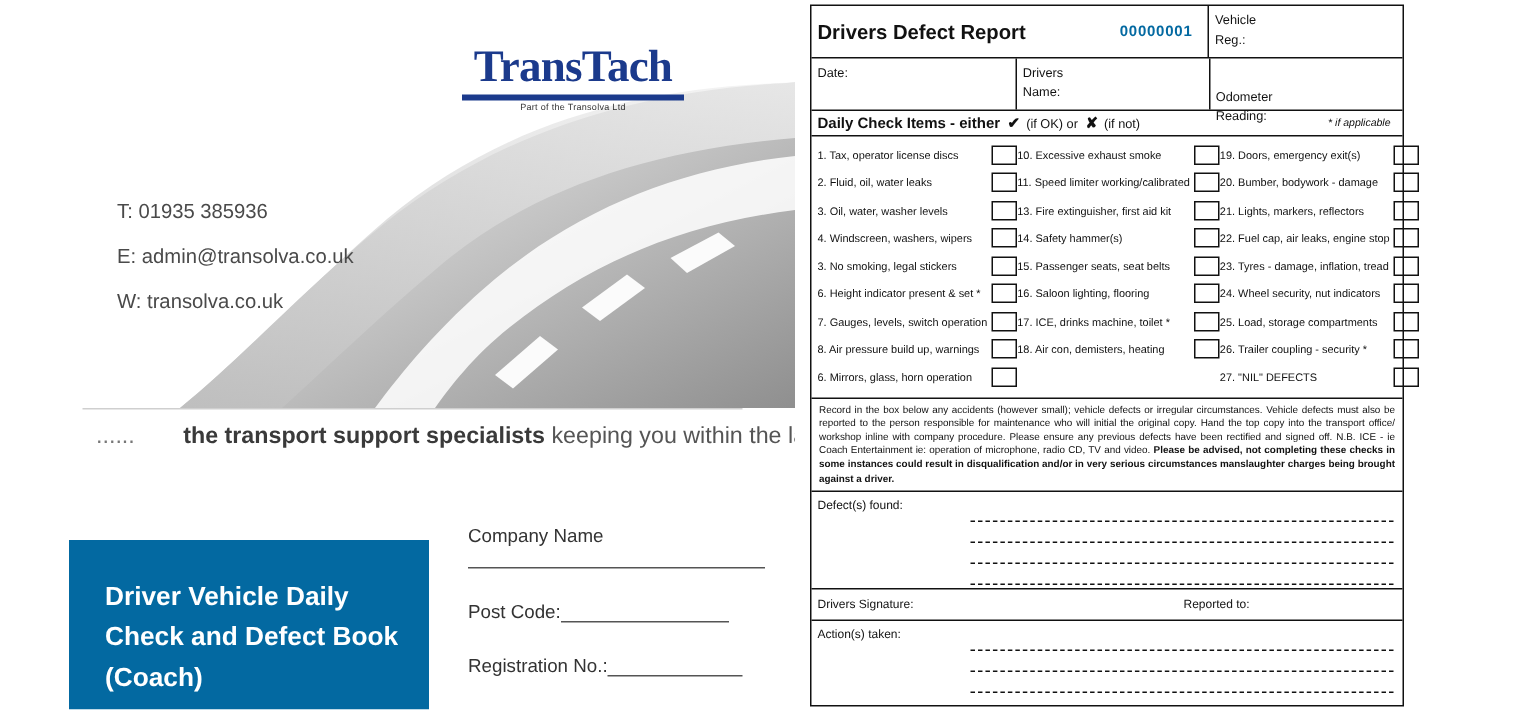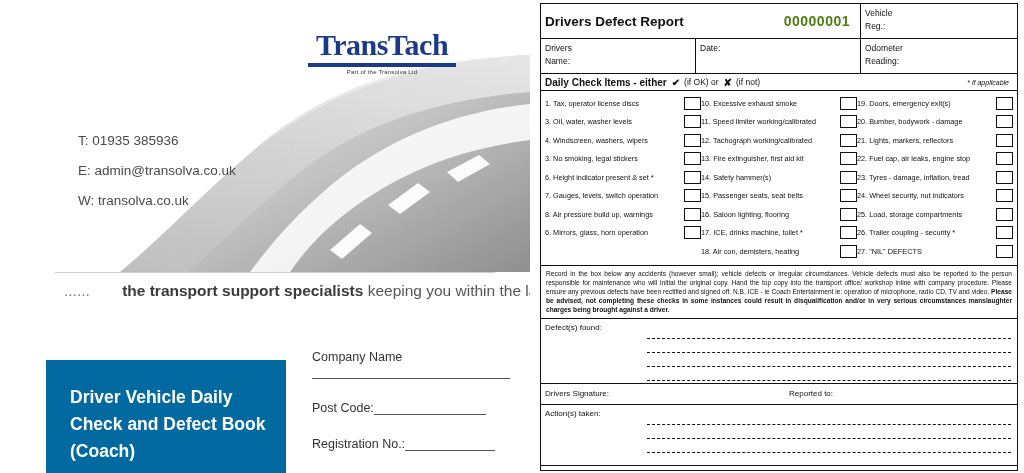--- a/index.html
+++ b/index.html
@@ -145,21 +145,21 @@
     position: absolute;
     left: 536px; top: 0;
     width: 488px; height: 473px;
     background: #ffffff;
     font-size: 8px;
     color: #111;
   }
   .rp-inner {
     position: absolute;
     left: 4px; top: 3px;
-    width: 478px; height: 468px;
+    width: 396px; height: 468px;
     border: 1.5px solid #111;
     box-sizing: border-box;
   }
 
   .rp-row { display: flex; }
   .cell {
     box-sizing: border-box;
     padding: 3px 4px;
     position: relative;
   }
@@ -167,34 +167,34 @@
   .br { border-right: 1.2px solid #111; }
 
   
   .hdr { height: 34px; }
   .hdr .title-cell { width: 320px; display: flex; align-items: center; justify-content: space-between; }
   .hdr .title {
     font-size: 13.5px;
     font-weight: bold;
   }
   .hdr .serial {
-    font-size: 14px;
+    font-size: 10px;
     font-weight: bold;
-    color: #4d7c0f;
+    color: #0369a1;
     letter-spacing: 0.5px;
     padding-right: 6px;
     margin-left: 20px;
   }
   .hdr .veh-cell { width: 155px; font-size: 8.5px; line-height: 13px; }
 
   
   .r2 { height: 34px; }
   .r2 .c1 { width: 155px; font-size: 8.5px; line-height: 13px; }
   .r2 .c2 { width: 165px; font-size: 8.5px; line-height: 13px; }
-  .r2 .c3 { width: 155px; font-size: 8.5px; line-height: 13px; }
+  .r2 .c3 { width: 155px; font-size: 8.5px; line-height: 13px; margin-top: 16px; }
 
   
   .dch { height: 16px; display: flex; align-items: center; }
   .dch .lbl { font-size: 10px; font-weight: bold; }
   .dch .sub { font-size: 8.5px; margin-left: 4px; }
   .dch .tick { font-size: 10px; font-weight: bold; }
   .dch .cross { font-size: 10px; font-weight: bold; }
   .dch .appl { margin-left: auto; font-size: 7px; font-style: italic; padding-right: 4px; }
 
   
@@ -328,26 +328,26 @@
           <span class="title">Drivers Defect Report</span>
           <span class="serial">00000001</span>
         </div>
         <div class="cell veh-cell">
           <div>Vehicle</div>
           <div>Reg.:</div>
         </div>
       </div>
 
       <div class="rp-row r2 bb">
+        <div class="cell br c2">
+          <div>Date:</div>
+        </div>
         <div class="cell br c1">
           <div>Drivers</div>
           <div>Name:</div>
-        </div>
-        <div class="cell br c2">
-          <div>Date:</div>
         </div>
         <div class="cell c3">
           <div>Odometer</div>
           <div>Reading:</div>
         </div>
       </div>
 
       <div class="rp-row dch bb">
         <div class="cell dch" style="width:100%; display:flex; align-items:center;">
           <span class="lbl">Daily Check Items - either</span>
@@ -361,20 +361,24 @@
 
       <div class="checklist bb">
         <div class="cl-cols">
 
           <div class="cl-col">
             <div class="cl-item">
                 <span class="txt">1. Tax, operator license discs</span>
                 <span class="cl-box"></span>
               </div>
             <div class="cl-item">
+                <span class="txt">2. Fluid, oil, water leaks</span>
+                <span class="cl-box"></span>
+              </div>
+            <div class="cl-item">
                 <span class="txt">3. Oil, water, washer levels</span>
                 <span class="cl-box"></span>
               </div>
             <div class="cl-item">
                 <span class="txt">4. Windscreen, washers, wipers</span>
                 <span class="cl-box"></span>
               </div>
             <div class="cl-item">
                 <span class="txt">3. No smoking, legal stickers</span>
                 <span class="cl-box"></span>
@@ -397,24 +401,20 @@
               </div>
           </div>
 
           <div class="cl-col">
             <div class="cl-item">
                 <span class="txt">10. Excessive exhaust smoke</span>
                 <span class="cl-box"></span>
               </div>
             <div class="cl-item">
                 <span class="txt">11. Speed limiter working/calibrated</span>
-                <span class="cl-box"></span>
-              </div>
-            <div class="cl-item">
-                <span class="txt">12. Tachograph working/calibrated</span>
                 <span class="cl-box"></span>
               </div>
             <div class="cl-item">
                 <span class="txt">13. Fire extinguisher, first aid kit</span>
                 <span class="cl-box"></span>
               </div>
             <div class="cl-item">
                 <span class="txt">14. Safety hammer(s)</span>
                 <span class="cl-box"></span>
               </div>

